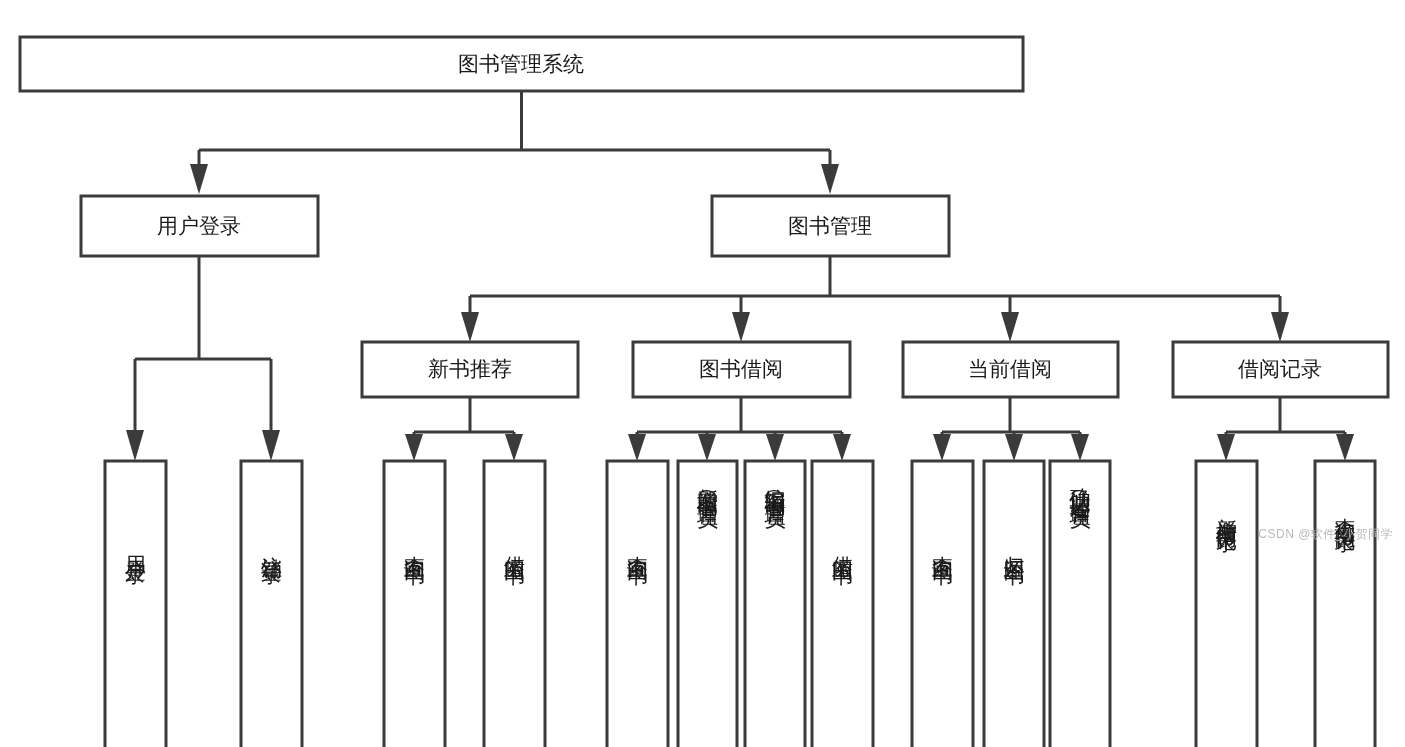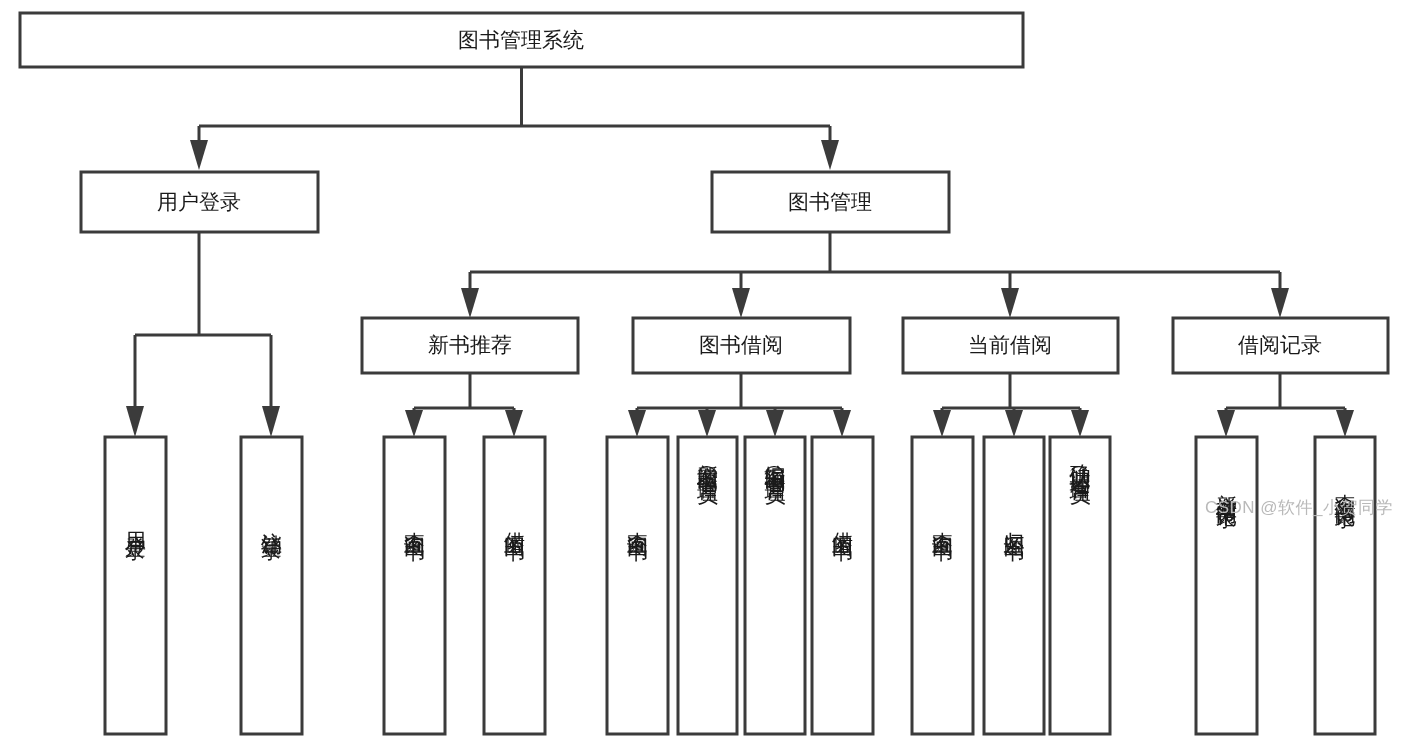--- a/index.html
+++ b/index.html
@@ -10,20 +10,21 @@
   body {
     width: 1405px;
     height: 747px;
     font-family: "Liberation Sans", "DejaVu Sans", sans-serif;
     overflow: hidden;
   }
   #diagram-root {
     position: relative;
     width: 1405px;
     height: 525px;
+    margin-top: 24px;
   }
   svg.diagram {
     position: absolute;
     left: 0;
     top: 0;
     width: 1405px;
     height: 747px;
   }
   .node-box {
     fill: #ffffff;
@@ -63,21 +64,21 @@
     line-height: 1.05;
     letter-spacing: 3px;
     color: #1a1a1a;
     white-space: nowrap;
   }
   .watermark {
     position: absolute;
     right: 12px;
     bottom: 6px;
     font-family: "Liberation Sans", "DejaVu Sans", sans-serif;
-    font-size: 17px;
+    font-size: 12px;
     color: #b9b9b9;
     letter-spacing: 0.5px;
     white-space: nowrap;
   }
 </style>
 </head>
 <body>
 
 <div id="diagram-root">
 

